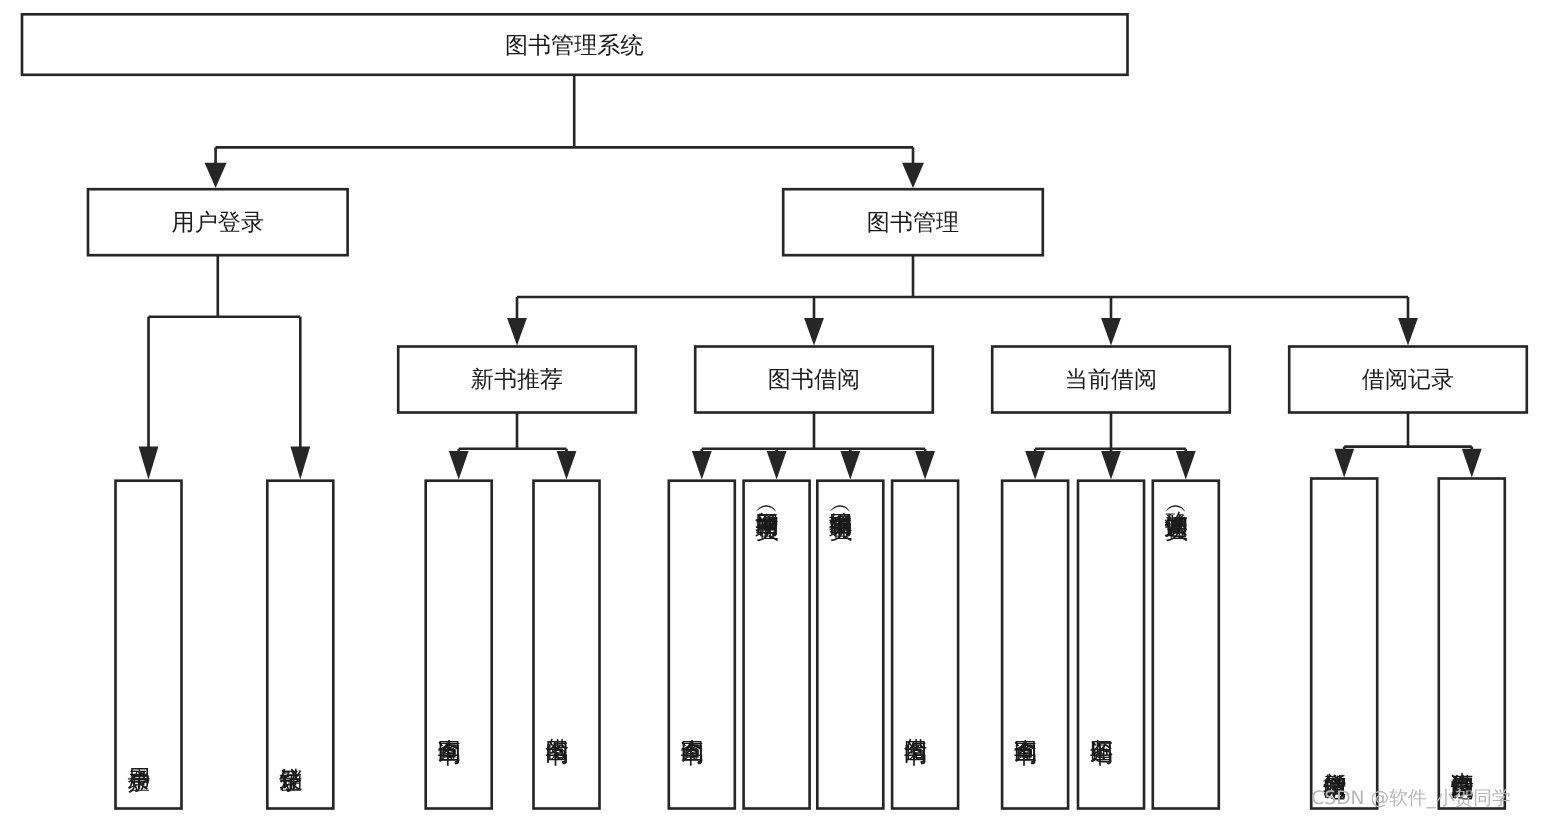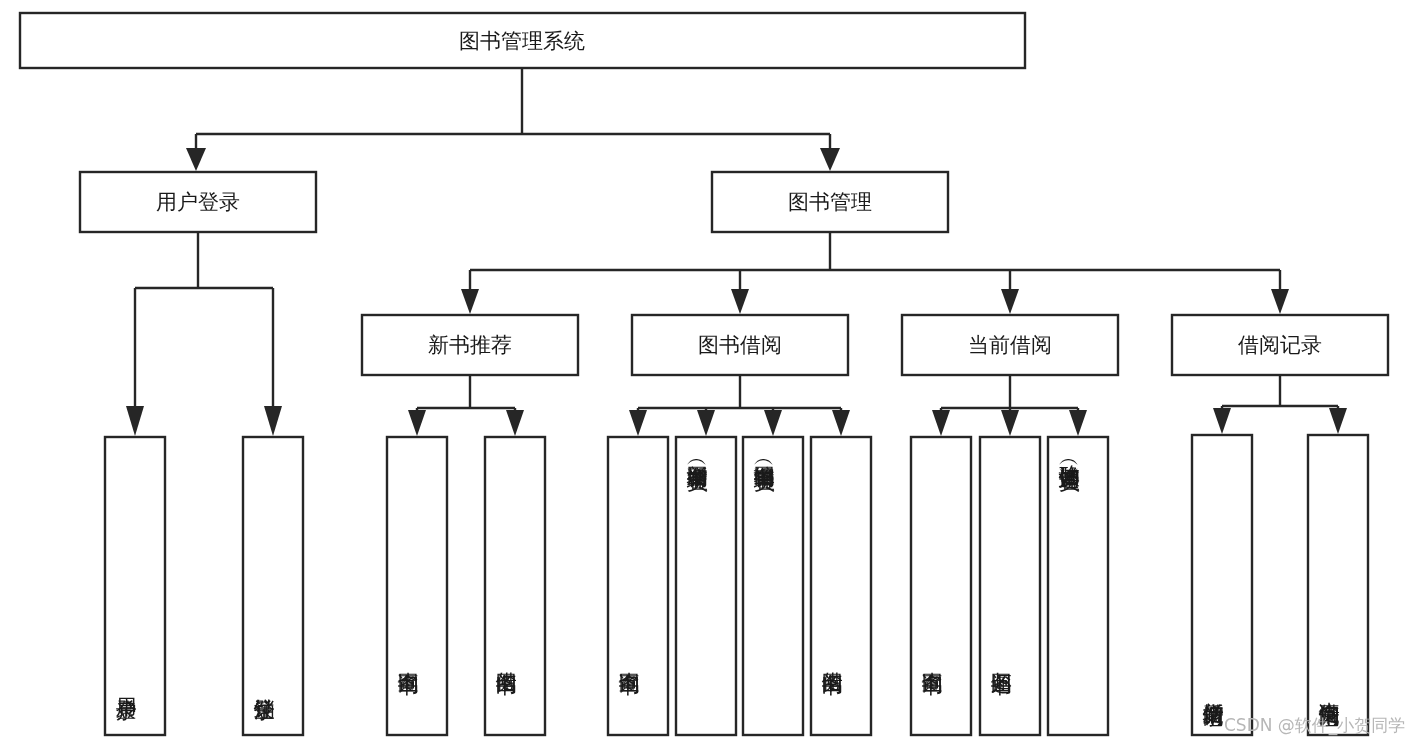--- a/index.html
+++ b/index.html
@@ -58,21 +58,20 @@
     letter-spacing: 1px;
     white-space: nowrap;
     pointer-events: none;
   }
   .watermark {
     position: absolute;
     font-family: "DejaVu Sans", "Liberation Sans", sans-serif;
     font-size: 17px;
     color: #b7b7b7;
     white-space: nowrap;
-    padding-left: 32px;
   }
 </style>
 </head>
 <body>
 
 <div id="diagram-root">
 
   <svg id="tree-svg" viewBox="0 0 1405 747">
 
     <path class="connector" d="M522,68 L522,134"></path>

